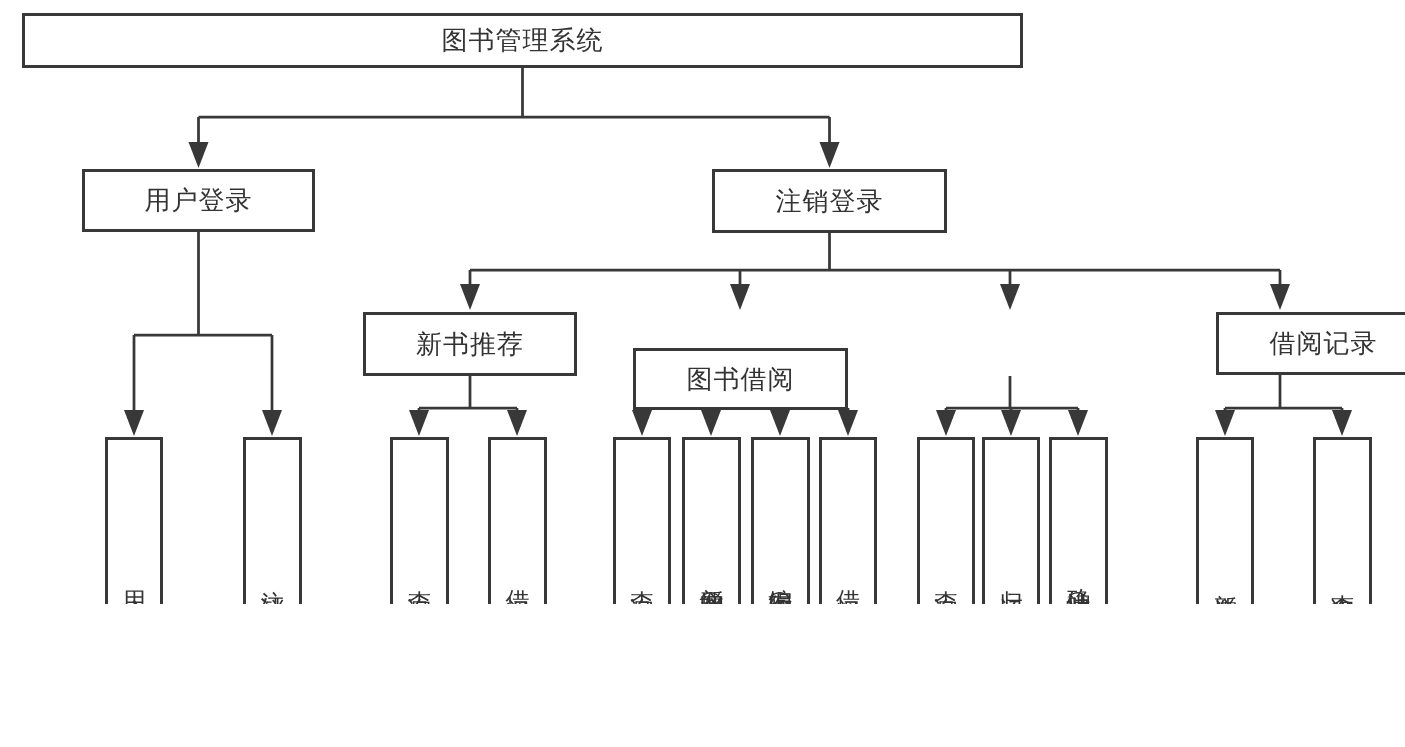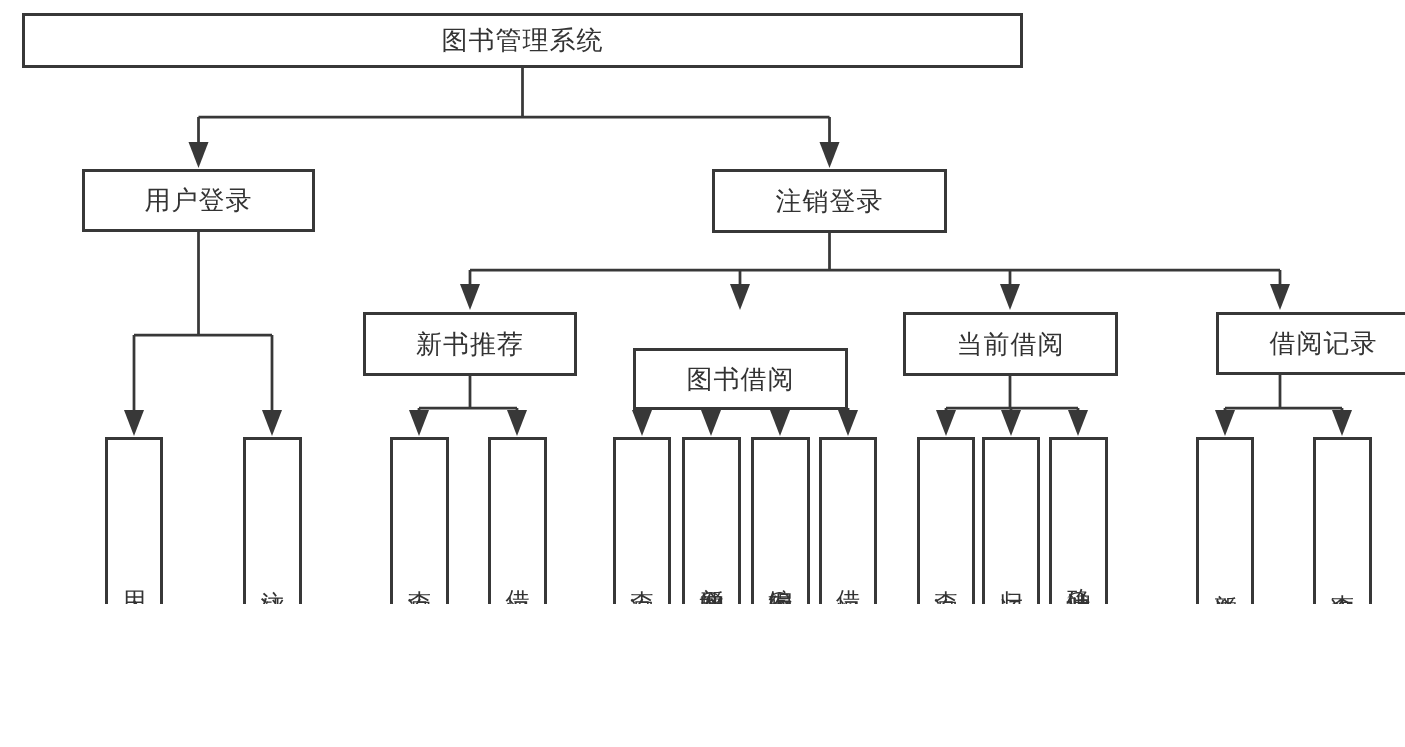--- a/index.html
+++ b/index.html
@@ -98,21 +98,20 @@
     </g>
   </svg>
 
   <div class="box hbox" style="left:22px; top:13px; width:1001px; height:55px;">图书管理系统</div>
 
   <div class="box hbox" style="left:82px; top:169px; width:233px; height:63px;">用户登录</div>
   <div class="box hbox" style="left:712px; top:169px; width:235px; height:64px;">注销登录</div>
 
   <div class="box hbox" style="left:363px; top:312px; width:214px; height:64px;">新书推荐</div>
   <div class="box hbox" style="left:633px; top:312px; width:215px; height:62px;margin-top:36px;">图书借阅</div>
-  <div class="box hbox" style="left:903px; top:312px; width:215px; height:64px;">当前借阅</div>
   <div class="box hbox" style="left:1216px; top:312px; width:215px; height:63px;">借阅记录</div>
 
   <div class="box vbox" style="left:105px; top:437px; width:58px; height:299px;">
     <span class="vtext">用户登录</span>
   </div>
   <div class="box vbox" style="left:243px; top:437px; width:59px; height:299px;">
     <span class="vtext">注销登录</span>
   </div>
 
   <div class="box vbox" style="left:390px; top:437px; width:59px; height:299px;">

